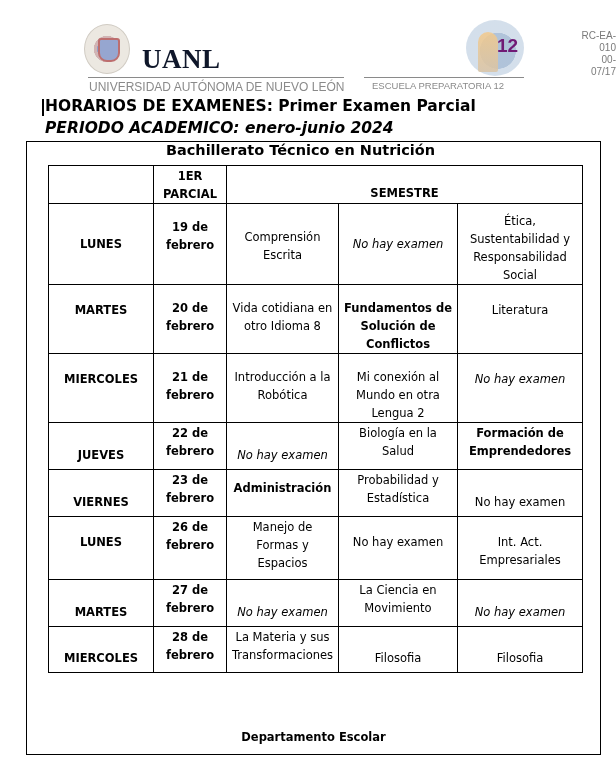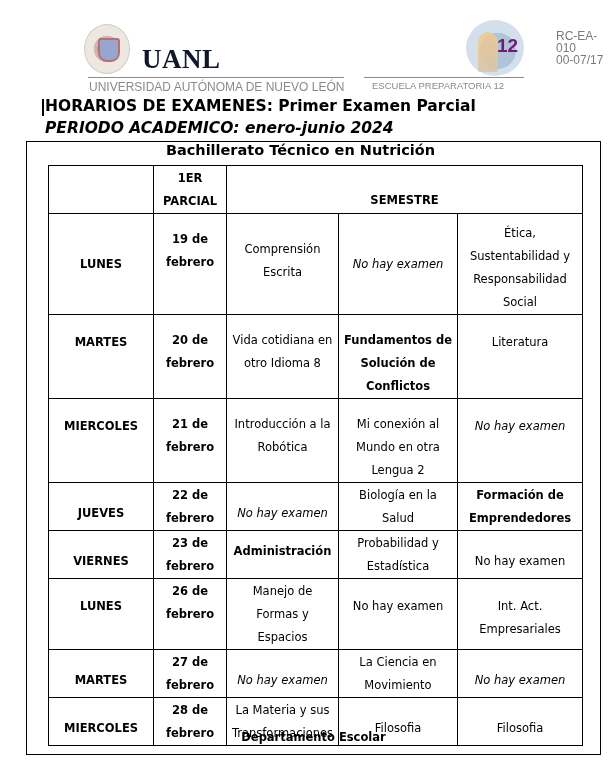--- a/index.html
+++ b/index.html
@@ -13,34 +13,34 @@
   .uanl-word { position:absolute; left:142px; top:44px; font-family:"Liberation Serif", serif; font-weight:bold; font-size:27px; color:#0f172a; letter-spacing:0.5px; }
   .header-rule-left { position:absolute; left:88px; top:77px; width:256px; height:1px; background:#8a8a8a; }
   .header-rule-right { position:absolute; left:364px; top:77px; width:160px; height:1px; background:#8a8a8a; }
   .uni-name { position:absolute; left:89px; top:80px; font-family:"Liberation Sans", sans-serif; font-size:12px; color:#8a8a8a; }
   .school-name { position:absolute; left:372px; top:80px; font-family:"Liberation Sans", sans-serif; font-size:9.5px; color:#8a8a8a; }
 
   .prepa-logo { position:absolute; left:466px; top:20px; width:58px; height:56px; border-radius:50%; background:radial-gradient(circle at 55% 55%, #9cb4d0 0 40%, #c9d7e6 41% 100%); opacity:.8; }
   .prepa-torch { position:absolute; left:478px; top:32px; width:20px; height:40px; background:linear-gradient(#f3c98a,#d9c4a6); border-radius:10px 10px 2px 2px; opacity:.85; }
   .prepa-num { position:absolute; left:497px; top:35px; font-family:"Liberation Sans", sans-serif; font-weight:bold; font-size:19px; color:#701a75; }
 
-  .doc-code { position:absolute; left:556px; top:30px; font-family:"Liberation Sans", sans-serif; font-size:12px; color:#7a7a7a; line-height:12px; text-align:left; }
+  .doc-code { position:absolute; left:580px; top:30px; font-family:"Liberation Sans", sans-serif; font-size:10px; color:#7a7a7a; line-height:12px; text-align:right; }
 
   
   .cursor { position:absolute; left:42px; top:99px; width:2px; height:17px; background:#000; }
   .title1 { position:absolute; left:45px; top:97px; font-family:"DejaVu Sans", sans-serif; font-weight:bold; font-size:15.5px; }
   .title2 { position:absolute; left:45px; top:119px; font-family:"DejaVu Sans", sans-serif; font-weight:bold; font-size:15.5px;font-style:italic; }
 
   
   .frame { position:absolute; left:26px; top:141px; width:575px; height:614px; border:1.5px solid #000; box-sizing:border-box; }
   .program-title { position:absolute; left:26px; top:142px; width:549px; text-align:center; font-family:"DejaVu Sans", sans-serif; font-weight:bold; font-size:14.5px; }
 
   
   table.schedule { position:absolute; left:48px; top:165px; border-collapse:collapse; table-layout:fixed; font-family:"DejaVu Sans", sans-serif; font-size:11.5px; }
-  table.schedule td { border:1.3px solid #000; text-align:center; padding:0 3px; line-height:23px; }
+  table.schedule td { border:1.3px solid #000; text-align:center; padding:0 3px; line-height:18px; }
   .hdr { font-weight:bold; font-size:11.5px; }
   .b { font-weight:bold; }
   .i { font-style:italic; }
   .top { vertical-align:top; padding-top:6px !important; }
   .mid { vertical-align:middle; }
   .bot { vertical-align:bottom; padding-bottom:5px !important; }
 
   .footer { position:absolute; left:26px; top:730px; width:575px; text-align:center; font-family:"DejaVu Sans", sans-serif; font-weight:bold; font-size:11.5px; }
 </style>
 </head>

